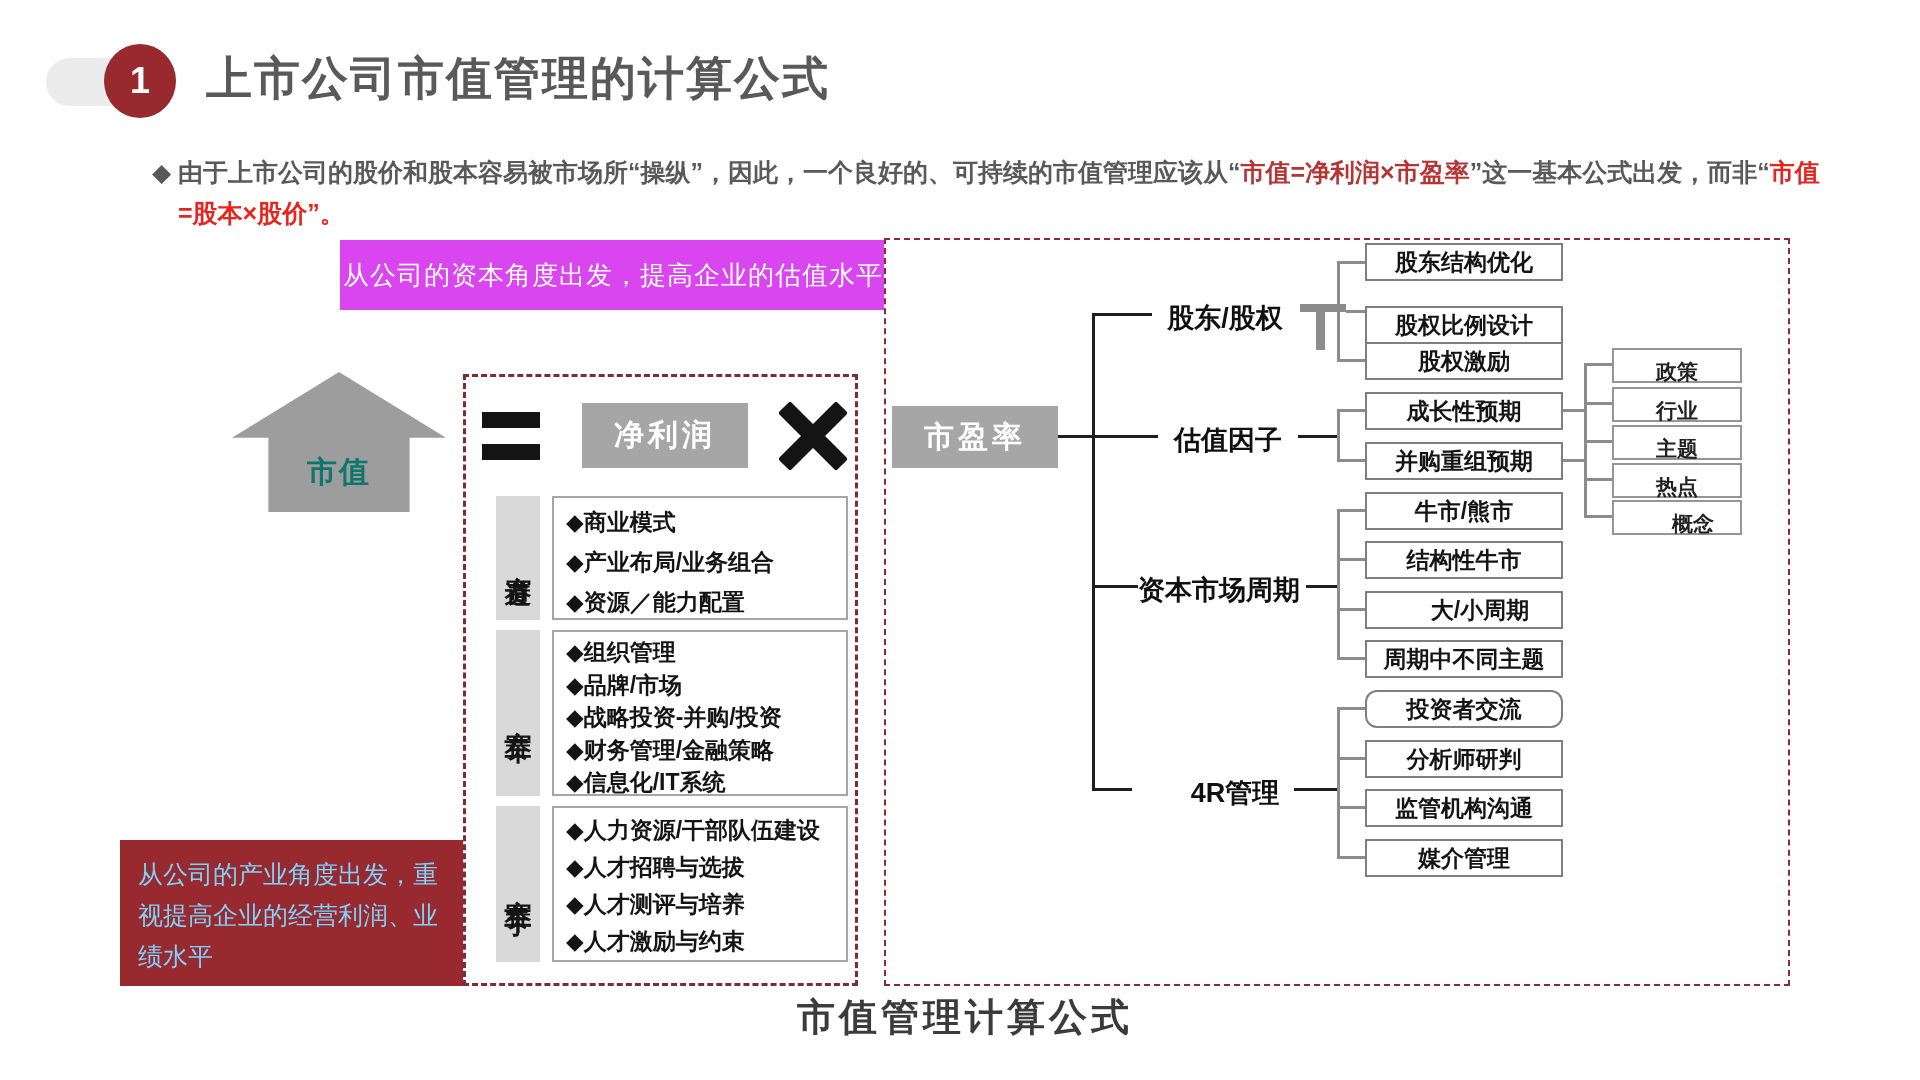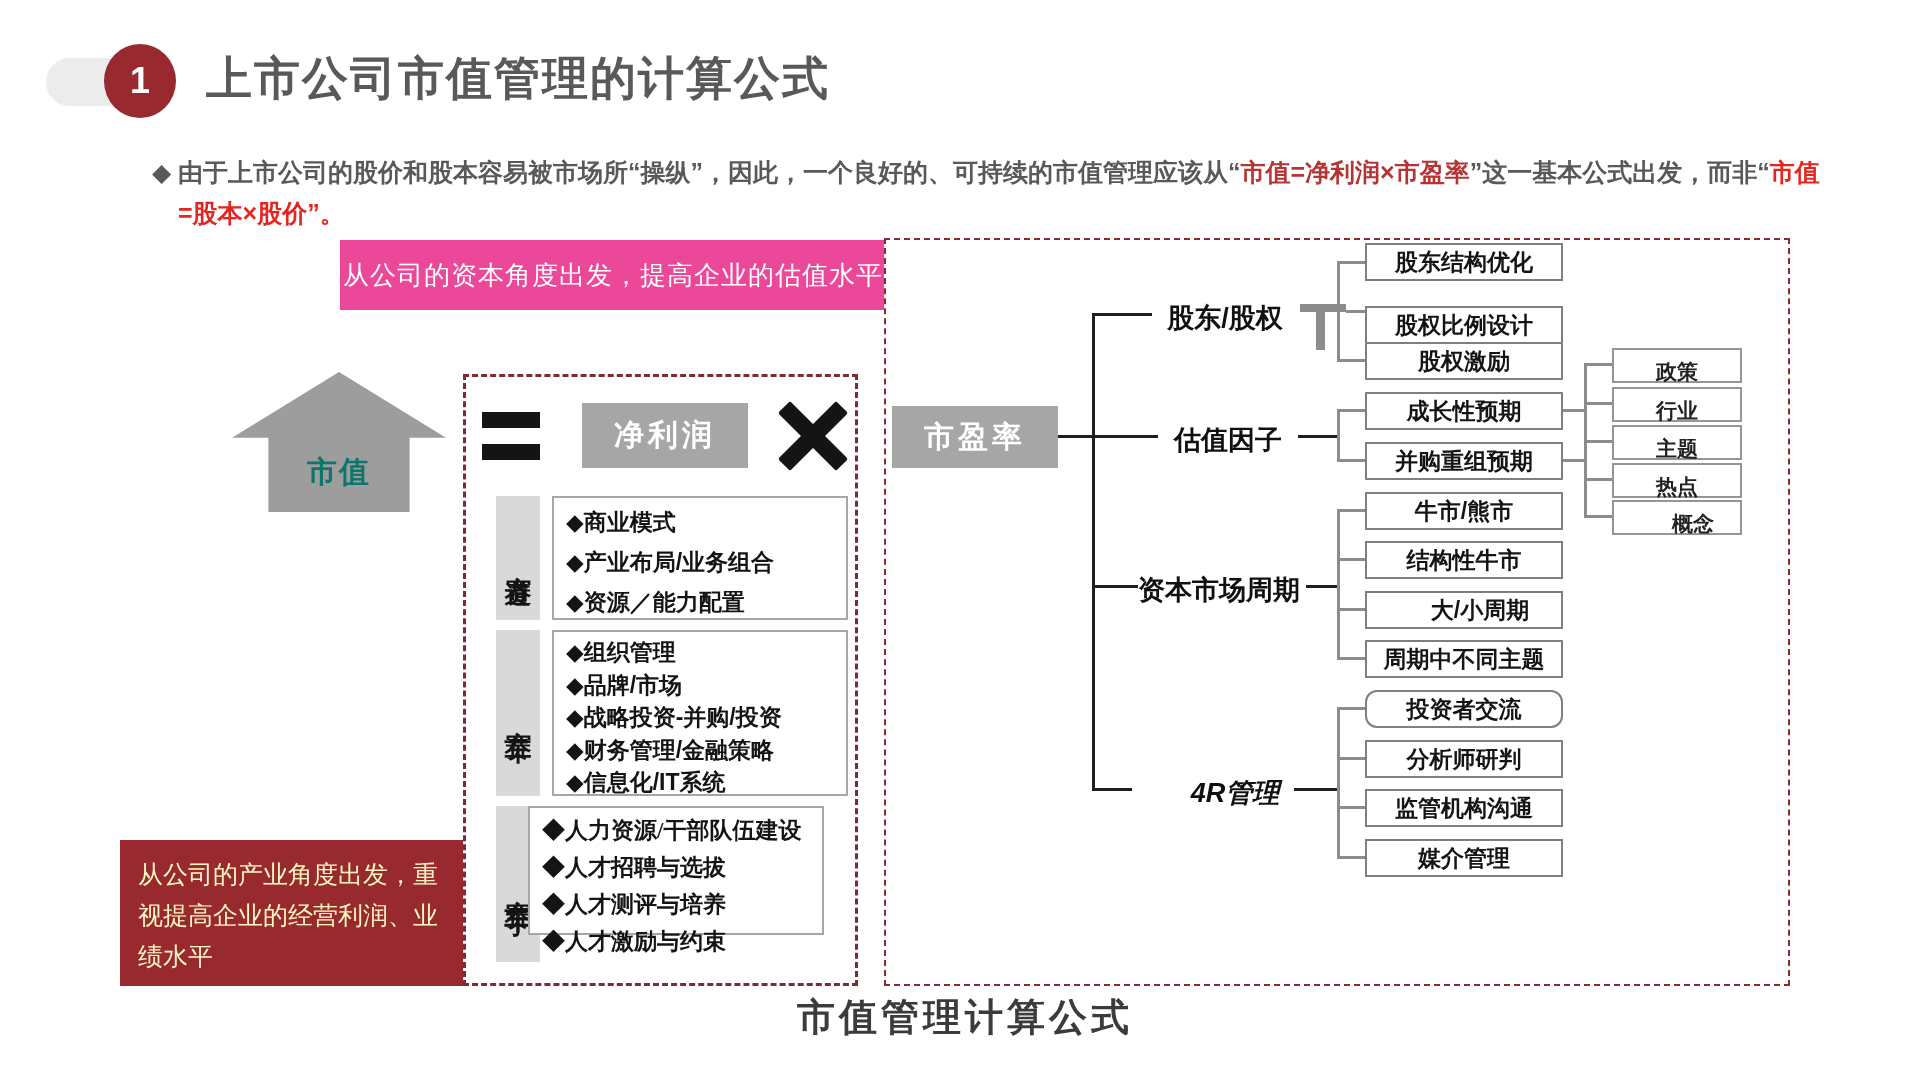--- a/index.html
+++ b/index.html
@@ -10,23 +10,23 @@
   .pill{left:46px;top:58px;width:120px;height:48px;background:#ececec;border-radius:24px;}
   .badge{left:104px;top:44px;width:72px;height:74px;background:#97292f;border-radius:50%;
          color:#fff;font-size:36px;font-weight:bold;display:flex;align-items:center;justify-content:center;}
   .title{left:206px;top:48px;font-size:46px;font-weight:bold;color:#595959;letter-spacing:2px;white-space:nowrap;}
   
   .intro{left:152px;top:152px;width:1672px;font-size:25px;line-height:41px;font-weight:600;color:#595959;padding-left:26px;}
   .intro .marker{position:absolute;left:0;top:0;}
   .red-dark{color:#b53434;}
   .red-bright{color:#e52620;}
   
-  .banner-capital{left:340px;top:240px;width:546px;height:70px;background:#ec4899;color:#fff;
+  .banner-capital{left:340px;top:240px;width:546px;height:70px;background:#d946ef;color:#fff;
          font-size:26px;display:flex;align-items:center;justify-content:center;letter-spacing:1px;}
-  .banner-industry{left:120px;top:840px;width:343px;height:146px;background:#97292f;color:#fef9c3;
+  .banner-industry{left:120px;top:840px;width:343px;height:146px;background:#97292f;color:#7dd3fc;
          font-size:25px;line-height:41px;padding:14px 14px 6px 18px;}
   .mv-arrow2{left:232px;top:372px;width:214px;height:140px;background:#9d9d9d;
          clip-path:polygon(50% 0%,100% 47%,83% 47%,83% 100%,17% 100%,17% 47%,0% 47%);}
   .mv-label{left:232px;top:452px;width:214px;text-align:center;color:#0f766e;font-size:30px;font-weight:bold;letter-spacing:2px;}
   
   .panel-left{left:463px;top:374px;width:395px;height:612px;border:3px dashed #7e2b34;background:#fff;}
   .panel-right{left:884px;top:238px;width:906px;height:748px;border:2px dashed #8b2a32;background:#fff;}
   
   .eq-bar{position:absolute;width:58px;height:16px;background:#141414;}
   .gray-chip{background:#a6a6a6;color:#fff;font-weight:bold;font-size:30px;letter-spacing:4px;
@@ -107,21 +107,21 @@
   <div class="abs row-label" style="left:496px;top:630px;width:44px;height:166px;">赛车</div>
   <div class="abs row-box lh33" style="left:552px;top:630px;width:296px;height:166px;">
     <div>◆组织管理</div>
     <div>◆品牌/市场</div>
     <div>◆战略投资-并购/投资</div>
     <div>◆财务管理/金融策略</div>
     <div>◆信息化/IT系统</div>
   </div>
 
   <div class="abs row-label" style="left:496px;top:806px;width:44px;height:156px;">赛车手</div>
-  <div class="abs row-box lh37" style="left:528px;top:806px;width:296px;height:129px;font-family:Liberation Serif, serif;">
+  <div class="abs row-box lh37" style="left:552px;top:806px;width:296px;height:156px;">
     <div>◆人力资源/干部队伍建设</div>
     <div>◆人才招聘与选拔</div>
     <div>◆人才测评与培养</div>
     <div>◆人才激励与约束</div>
   </div>
 
   <div class="abs banner-industry">从公司的产业角度出发，重视提高企业的经营利润、业绩水平</div>
 
   <div class="abs panel-right"></div>
 
@@ -167,21 +167,21 @@
   <div class="ln g" style="left:1584px;top:363px;width:3px;height:154px;"></div>
   <div class="ln g" style="left:1584px;top:363px;width:28px;height:3px;"></div>
   <div class="ln g" style="left:1584px;top:402px;width:28px;height:3px;"></div>
   <div class="ln g" style="left:1584px;top:440px;width:28px;height:3px;"></div>
   <div class="ln g" style="left:1584px;top:478px;width:28px;height:3px;"></div>
   <div class="ln g" style="left:1584px;top:515px;width:28px;height:3px;"></div>
 
   <div class="abs branch-label" style="left:1150px;top:300px;width:150px;">股东/股权</div>
   <div class="abs branch-label" style="left:1158px;top:422px;width:140px;">估值因子</div>
   <div class="abs branch-label" style="left:1130px;top:572px;width:178px;">资本市场周期</div>
-  <div class="abs branch-label" style="left:1170px;top:775px;width:130px;font-style:italic;">4R管理</div>
+  <div class="abs branch-label" style="left:1170px;top:775px;width:130px;">4R管理</div>
 
   <div class="abs child-box" style="top:243px;">股东结构优化</div>
   <div class="abs child-box drop" style="top:293px;">股权比例设计</div>
   <div class="abs child-box" style="top:342px;">股权激励</div>
   <div class="abs child-box" style="top:392px;">成长性预期</div>
   <div class="abs child-box" style="top:442px;">并购重组预期</div>
   <div class="abs child-box" style="top:492px;">牛市/熊市</div>
   <div class="abs child-box" style="top:541px;">结构性牛市</div>
   <div class="abs child-box" style="top:591px;padding-left:32px;">大/小周期</div>
   <div class="abs child-box" style="top:640px;">周期中不同主题</div>

